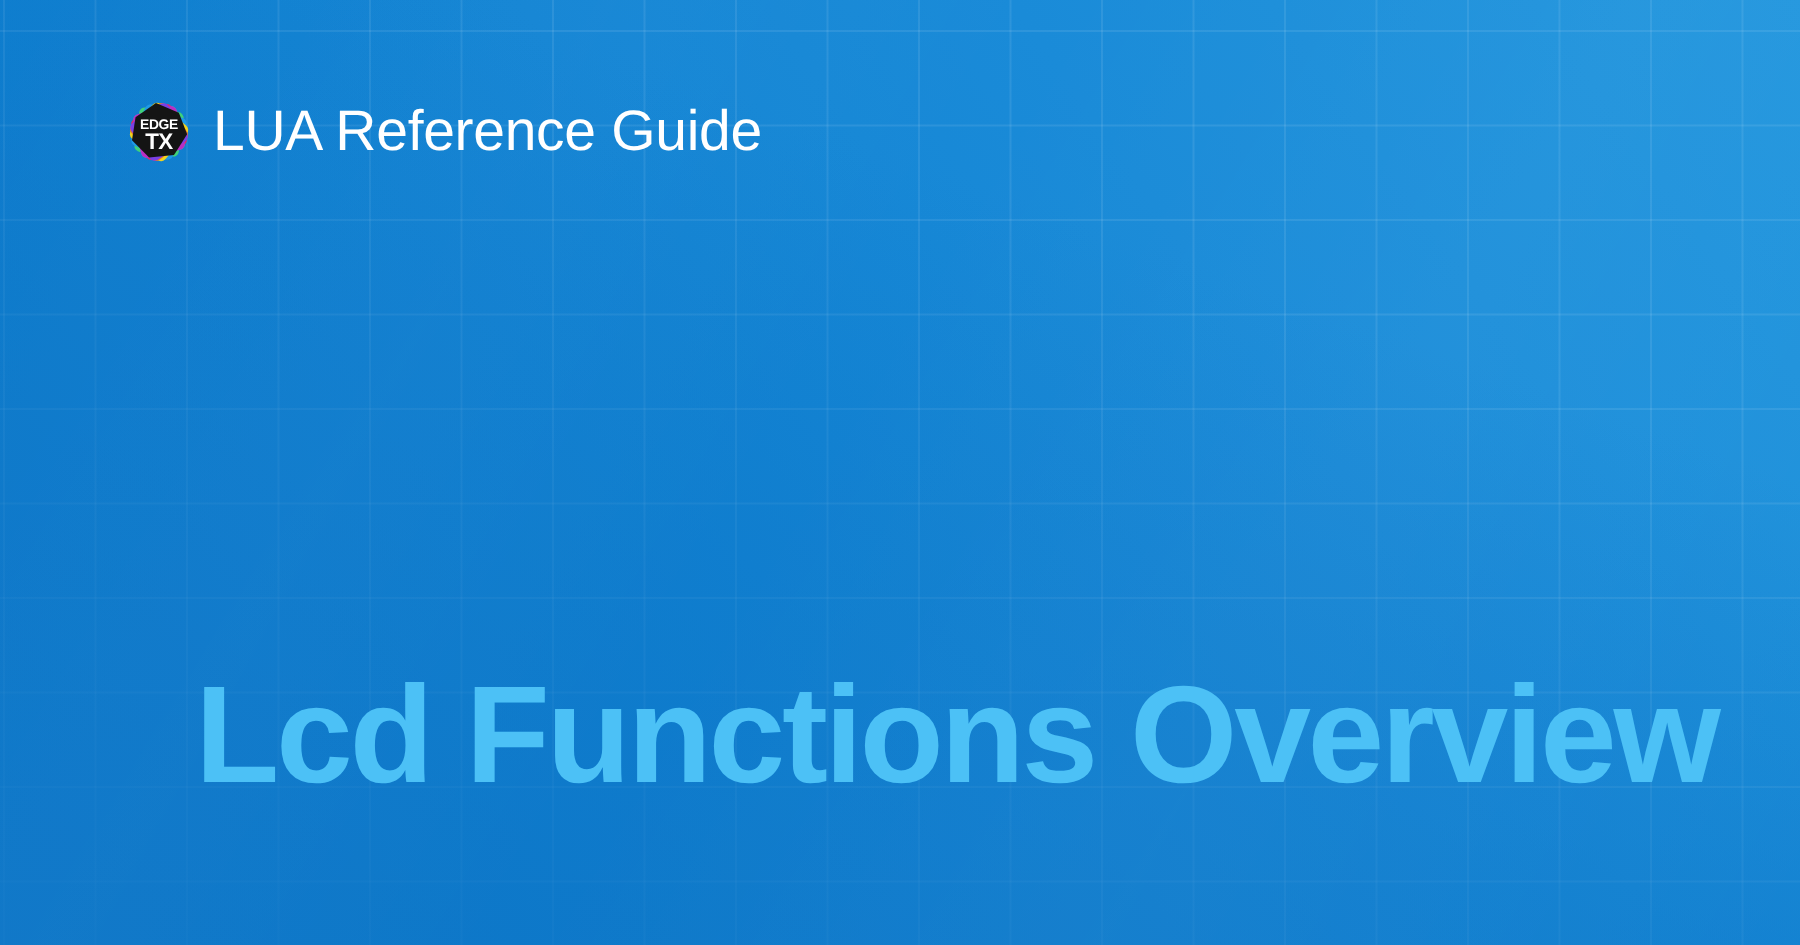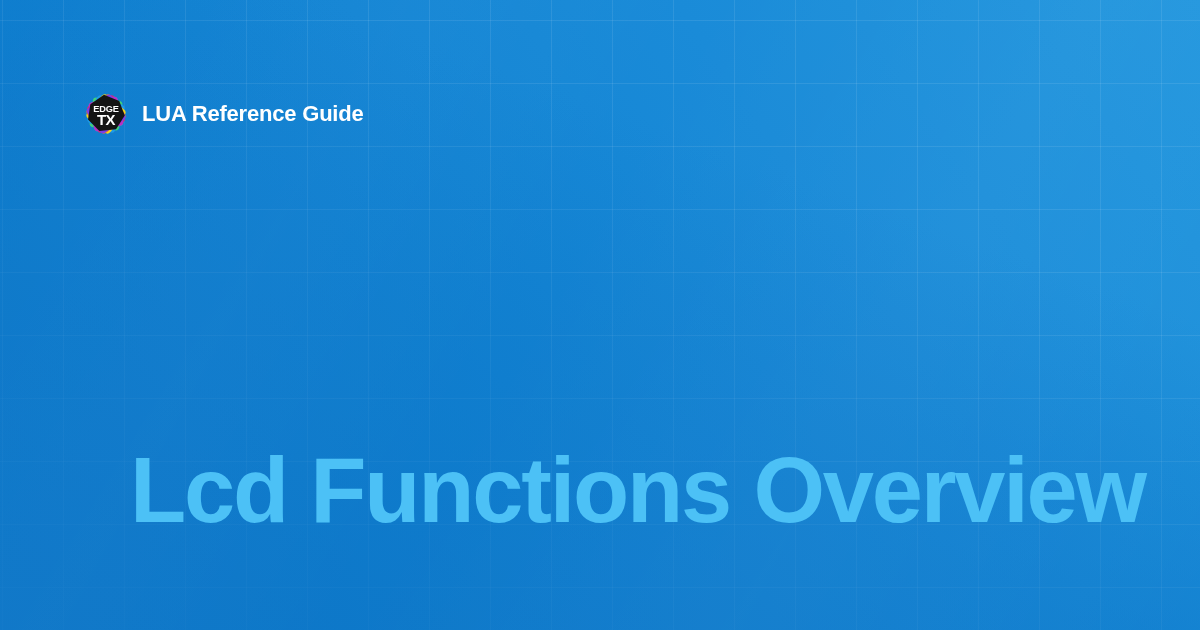--- a/index.html
+++ b/index.html
@@ -46,37 +46,37 @@
     position: absolute;
     inset: 0;
     background: linear-gradient(200deg, rgba(17,132,212,0) 30%, rgba(14,121,202,0.55) 62%, rgba(13,118,199,0.88) 100%);
     pointer-events: none;
   }
 
   
   #og-card .header {
     position: absolute;
     left: 84px;
-    top: 92px;
+    top: 66px;
     display: flex;
     align-items: center;
     gap: 14px;
     z-index: 6;
   }
   #og-card .logo {
     width: 44px;
     height: 44px;
     position: relative;
     flex: 0 0 auto;
   }
   #og-card .logo svg { display: block; }
   #og-card .header-title {
     color: #ffffff;
-    font-size: 22px;
-    font-weight: bold;
+    font-size: 38px;
+    font-weight: normal;
     letter-spacing: -0.2px;
     line-height: 1;
     white-space: nowrap;
   }
 
   
   #og-card .page-title {
     position: absolute;
     left: 82px;
     bottom: 92px;

